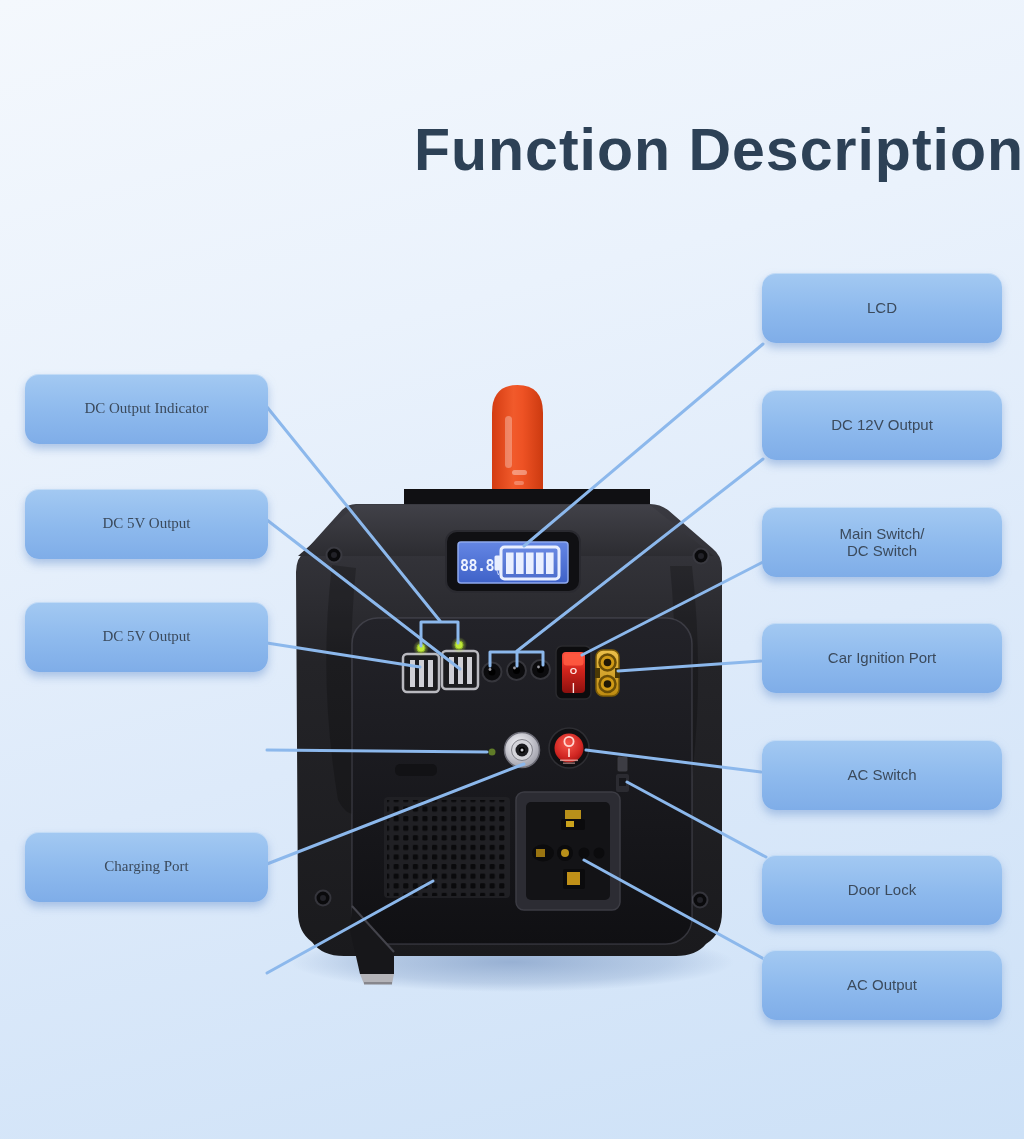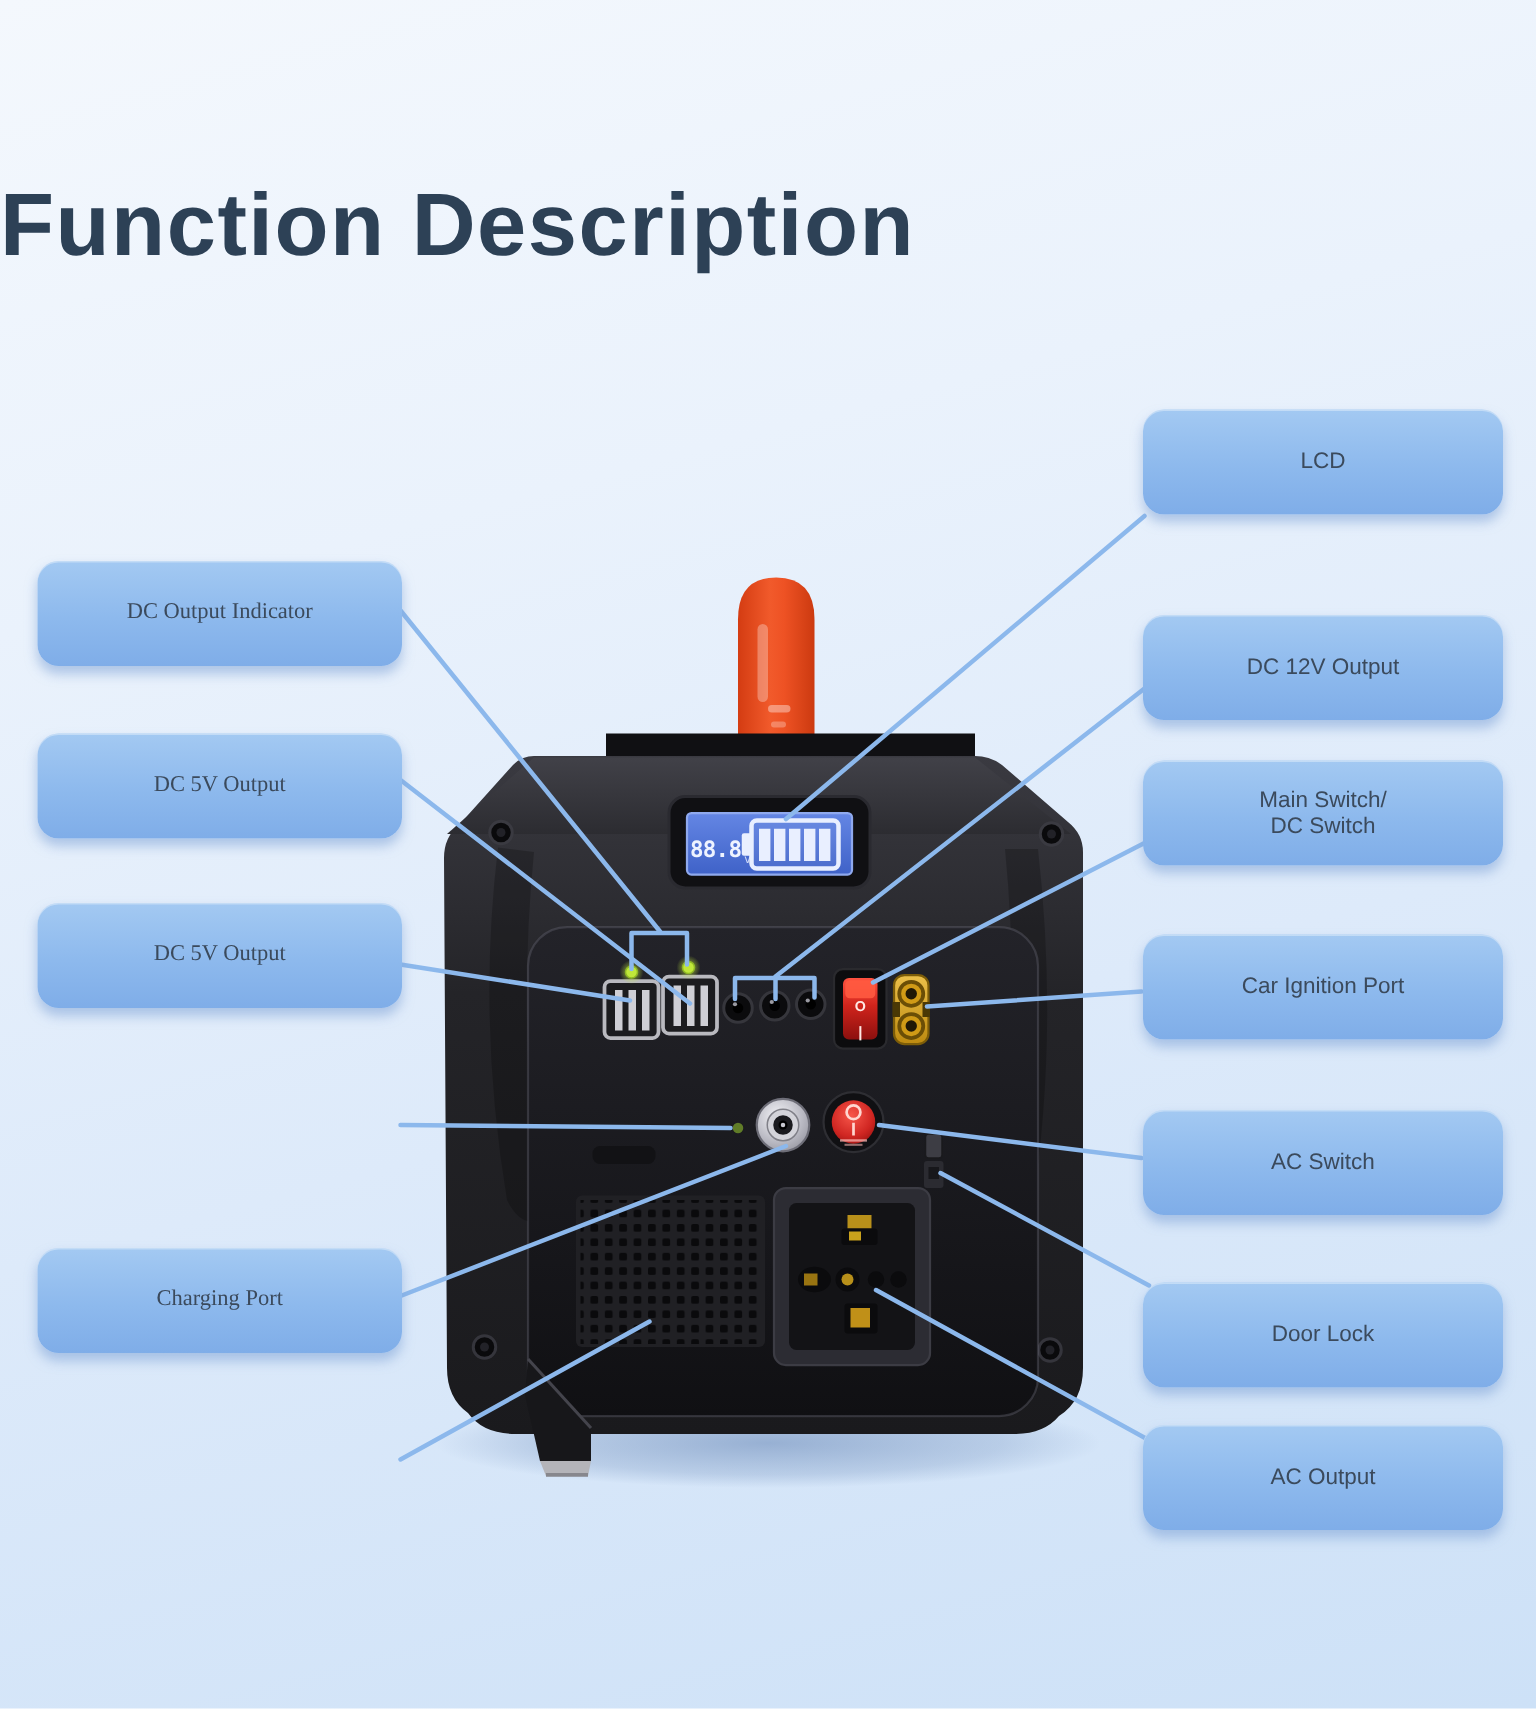--- a/index.html
+++ b/index.html
@@ -3,21 +3,21 @@
 <meta charset="utf-8">
 <style>
   html,body{margin:0;padding:0;}
   body{
     width:1024px;height:1139px;position:relative;overflow:hidden;
     font-family:"Liberation Sans",sans-serif;
     background:linear-gradient(165deg,#f4f8fd 0%,#eaf2fc 30%,#ddeafa 60%,#cde1f7 100%);
   }
   #stage{position:absolute;left:0;top:0;width:1024px;height:1139px;}
   .page-title{
-    position:absolute;top:116px;left:0;width:100%;text-align:left;
+    position:absolute;top:116px;left:0;width:100%;text-align:right;
     font-size:59px;font-weight:bold;color:#2d4156;letter-spacing:1px;
   }
   .label-box{
     position:absolute;display:flex;align-items:center;justify-content:center;
     border-radius:14px;
     background:linear-gradient(180deg,#a3c9f2 0%,#8db9ed 55%,#7fade8 100%);
     box-shadow:0 5px 8px rgba(123,160,214,0.55), inset 0 1px 0 rgba(255,255,255,0.35);
     color:#3b4a5c;font-size:15px;font-weight:500;line-height:1.15;
     text-align:center;white-space:pre-line;
   }
@@ -273,21 +273,21 @@
 </svg>
 
 <div class="page-title">Function Description</div>
 
 <div class="label-box label-left" style="top:374px"><span>DC Output Indicator</span></div>
 <div class="label-box label-left" style="top:489px"><span>DC 5V Output</span></div>
 <div class="label-box label-left" style="top:602px"><span>DC 5V Output</span></div>
 <div class="label-box label-left" style="top:832px"><span>Charging Port</span></div>
 
 <div class="label-box label-right" style="top:273px"><span>LCD</span></div>
-<div class="label-box label-right" style="top:410px"><span>DC 12V Output</span></div>
+<div class="label-box label-right" style="top:390px"><span>DC 12V Output</span></div>
 <div class="label-box label-right" style="top:507px"><span>Main Switch/
 DC Switch</span></div>
 <div class="label-box label-right" style="top:623px"><span>Car Ignition Port</span></div>
 <div class="label-box label-right" style="top:740px"><span>AC Switch</span></div>
 <div class="label-box label-right" style="top:855px"><span>Door Lock</span></div>
 <div class="label-box label-right" style="top:950px"><span>AC Output</span></div>
 
 </div>
 
 </body></html>

